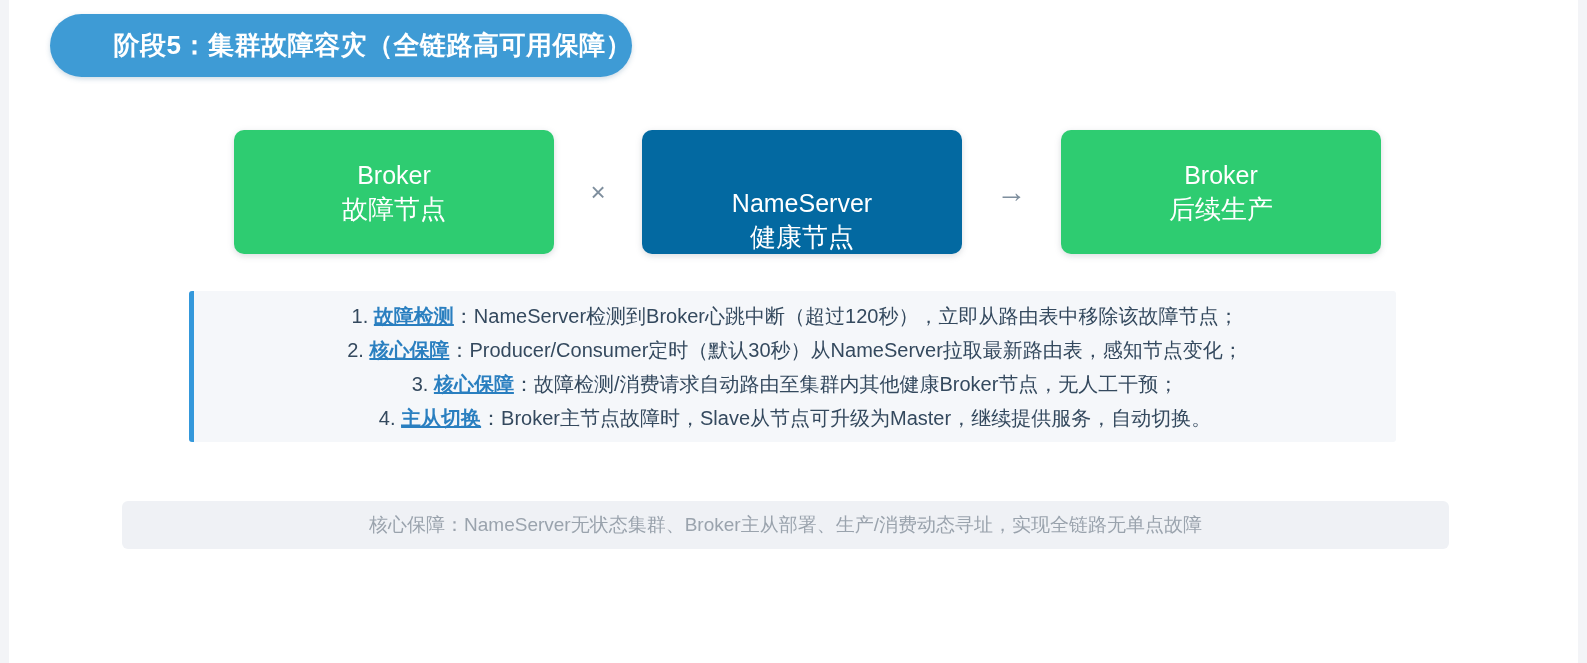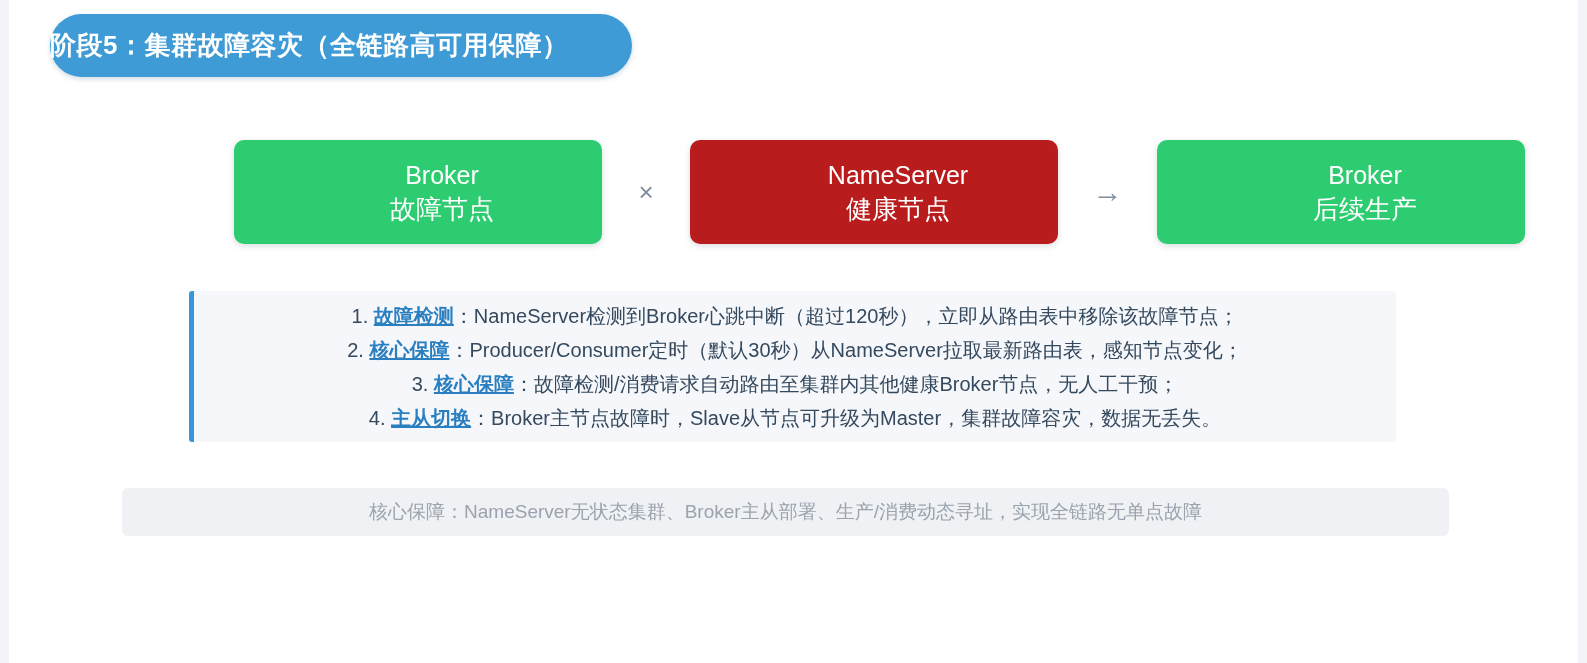--- a/index.html
+++ b/index.html
@@ -39,21 +39,21 @@
   .stage-pill {
     position: absolute;
     left: 50px;
     top: 14px;
     width: 582px;
     height: 63px;
     border-radius: 32px;
     background: #3e9bd5;
     display: flex;
     align-items: center;
-    justify-content: flex-start;
+    justify-content: flex-end;
     box-shadow: 0 2px 5px rgba(60,110,150,0.25);
   }
   .stage-pill-text {
     color: #ffffff;
     font-size: 26px;
     font-weight: bold;
     letter-spacing: 0.5px;
     white-space: nowrap;
   }
 
@@ -62,32 +62,31 @@
     position: absolute;
     left: 234px;
     top: 130px;
     width: 1100px;
     height: 124px;
     display: flex;
     align-items: center;
   }
   .node {
     width: 320px;
-    height: 104px;
+    height: 124px;
     border-radius: 10px;
     display: flex;
     flex-direction: column;
     align-items: center;
     justify-content: center;
     box-shadow: 0 2px 6px rgba(120,130,140,0.28);
     flex: none;
-    padding-left: 48px;
   }
   .node.green { background: #2ecc71; }
-  .node.orange { background: #b91c1c; }
+  .node.orange { background: #0369a1; justify-content: flex-end; }
   .node-title {
     color: #ffffff;
     font-size: 25px;
     line-height: 34px;
     font-weight: normal;
   }
   .node-sub {
     color: #ffffff;
     font-size: 26px;
     line-height: 34px;
@@ -132,21 +131,21 @@
   .detail-line .key {
     color: #2a7fc0;
     font-weight: bold;
     text-decoration: underline;
   }
 
   
   .footer-note {
     position: absolute;
     left: 122px;
-    top: 488px;
+    top: 501px;
     width: 1327px;
     height: 48px;
     background: #eff1f5;
     border-radius: 6px;
     display: flex;
     align-items: center;
     justify-content: center;
   }
   .footer-note-text {
     color: #9aa3ad;
@@ -201,21 +200,21 @@
       <span class="key">核心保障</span><span>：Producer/Consumer定时（默认30秒）从NameServer拉取最新路由表，感知节点变化；</span>
     </div>
 
     <div class="detail-line">
       <span class="num">3.</span>
       <span class="key">核心保障</span><span>：故障检测/消费请求自动路由至集群内其他健康Broker节点，无人工干预；</span>
     </div>
 
     <div class="detail-line">
       <span class="num">4.</span>
-      <span class="key">主从切换</span><span>：Broker主节点故障时，Slave从节点可升级为Master，集群故障容灾，数据无丢失。</span>
+      <span class="key">主从切换</span><span>：Broker主节点故障时，Slave从节点可升级为Master，继续提供服务，自动切换。</span>
     </div>
 
   </div>
 
   <div class="footer-note">
     <span class="footer-note-text">核心保障：NameServer无状态集群、Broker主从部署、生产/消费动态寻址，实现全链路无单点故障</span>
   </div>
 
 </div>
 

